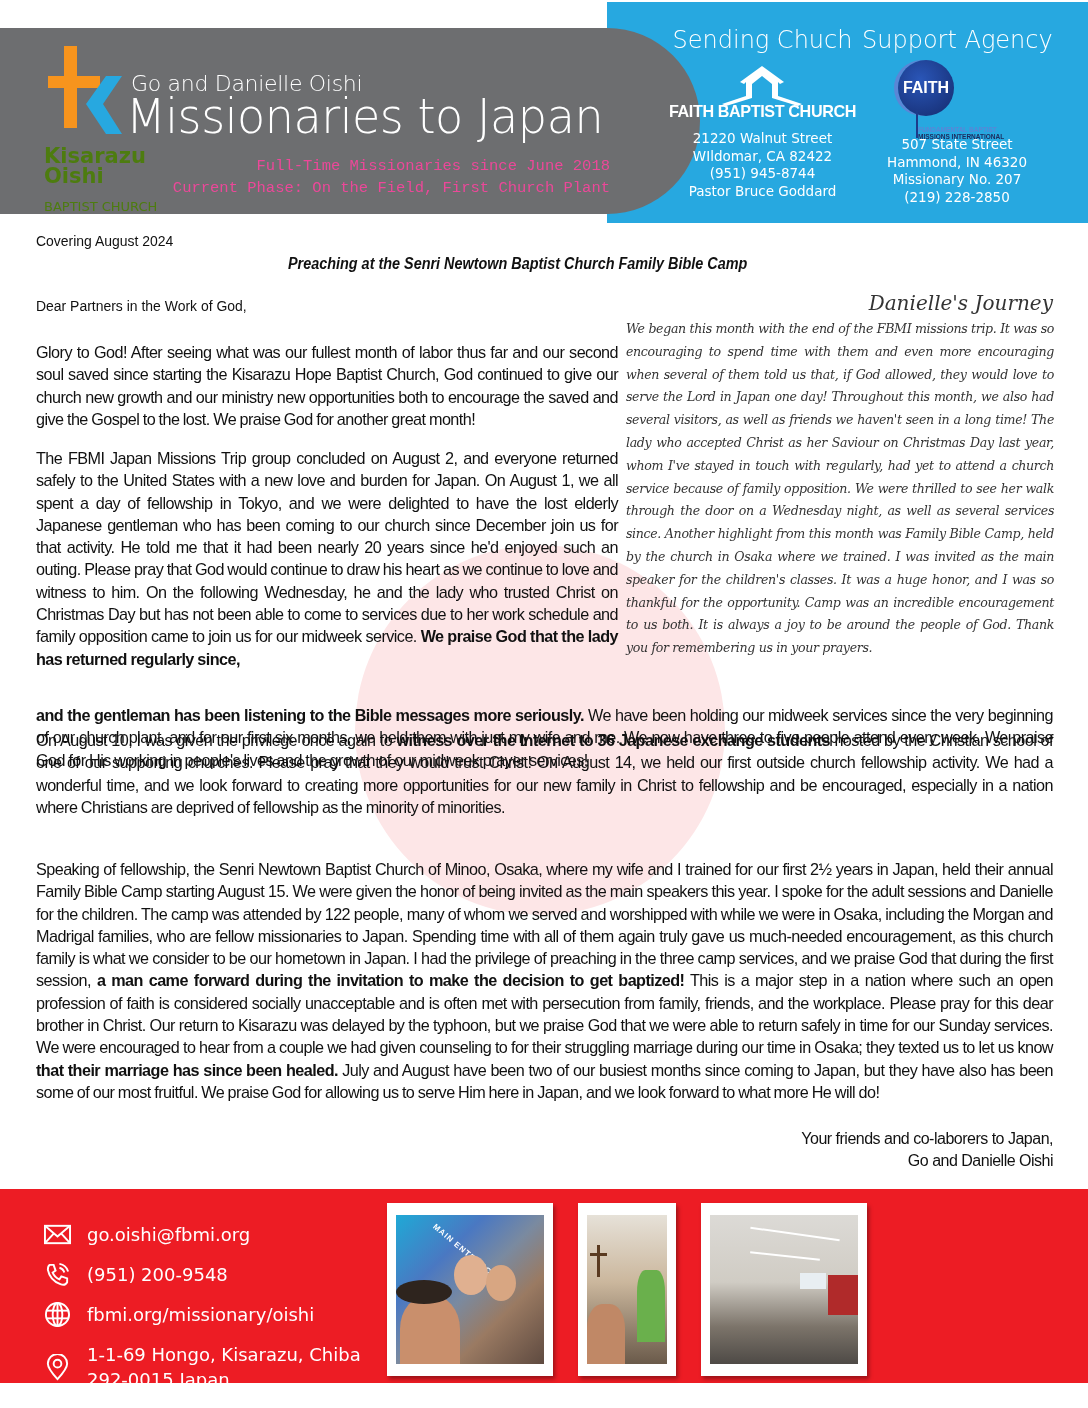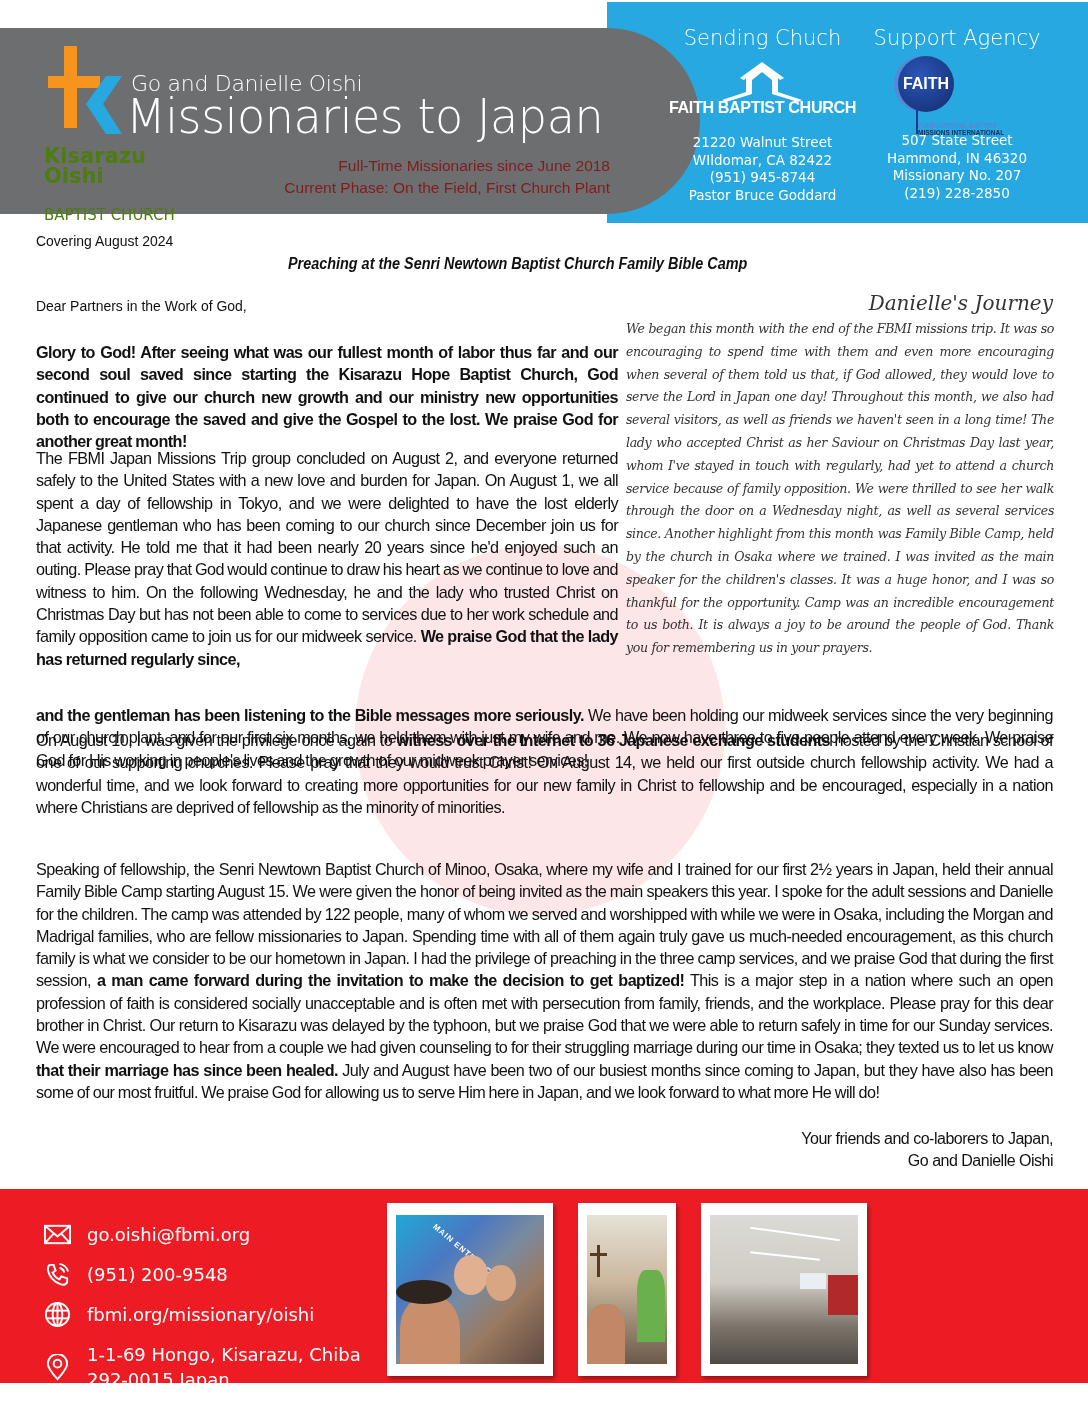--- a/index.html
+++ b/index.html
@@ -31,33 +31,33 @@
   .header-title {
     position: absolute; left: 126px; top: 88px; color: #fff; font-size: 48px; z-index: 3;
     font-family: "DejaVu Sans", sans-serif; font-weight: 200; letter-spacing: -0.5px; white-space: nowrap;
     transform: scaleX(0.96); transform-origin: left center;
   }
   .church-name {
     position: absolute; left: 44px; top: 146px; color: #4d7c0f; z-index: 3;
     font-family: "DejaVu Sans", sans-serif;
   }
   .church-name .big { font-size: 21px; font-weight: bold; line-height: 20px; display: block; }
-  .church-name .small { font-size: 15px; line-height: 18px; display: block; margin-top: 20px; }
+  .church-name .small { font-size: 13px; line-height: 18px; display: block; margin-top: 12px; }
   .tagline {
-    position: absolute; right: 478px; top: 155px; color: #7f1d1d; z-index: 3; text-align: right;
-    font-family: Liberation Sans, sans-serif; font-size: 15.5px; line-height: 22px; white-space: nowrap;
+    position: absolute; right: 478px; top: 155px; color: #ec4899; z-index: 3; text-align: right;
+    font-family: Liberation Mono, monospace; font-size: 15.5px; line-height: 22px; white-space: nowrap;
   }
 
   .blue-col { position: absolute; z-index: 3; color: #fff; text-align: center; font-family: "DejaVu Sans", sans-serif; }
   .col-send { left: 660px; top: 26px; width: 205px; }
   .col-agency { left: 862px; top: 26px; width: 190px; }
-  .col-head { font-size: 21px; font-weight: 300; margin-bottom: 10px; white-space: nowrap; }
+  .col-head { font-size: 24px; font-weight: 300; margin-bottom: 10px; white-space: nowrap; }
   .faith-logo { height: 62px; position: relative; }
   .faith-name { font-family: "Liberation Sans", sans-serif; font-weight: bold; font-size: 17px; letter-spacing: -0.4px; transform: scaleX(0.95); }
-  .addr { font-size: 13.5px; line-height: 17.5px; margin-top: 12px; }
+  .addr { font-size: 13.5px; line-height: 17.5px; margin-top: 4px; }
   .fbmi-logo { height: 86px; position: relative; }
   .fbmi-circle {
     position: absolute; left: 36px; top: 0; width: 56px; height: 56px; border-radius: 50%;
     background: radial-gradient(circle at 40% 35%, #2a56b8, #142a6c);
     color: #fff; font-weight: bold; font-size: 16px; line-height: 56px; text-align: center;
     font-family: "Liberation Sans", sans-serif; box-shadow: -4px 0 0 #5a86d6;
   }
   .fbmi-stem { position: absolute; left: 54px; top: 50px; width: 2px; height: 28px; background: #1d3b8a; }
   .fbmi-text { position: absolute; left: 56px; top: 66px; font-size: 6.5px; line-height: 7px; text-align: left; font-family: "Liberation Sans", sans-serif; font-weight: bold; }
   .fbmi-text .l1 { color: #5a86d6; display: block; }
@@ -66,21 +66,21 @@
   
   .content { position: absolute; z-index: 5; font-family: "Liberation Sans", sans-serif; }
   .covering { left: 36px; top: 232px; font-size: 15.5px; transform: scaleX(0.9); transform-origin: left; }
   .headline { left: 288px; top: 255px; font-size: 16px; font-weight: bold; font-style: italic; transform: scaleX(0.9); transform-origin: left; white-space: nowrap; }
   .greeting { left: 36px; top: 297px; font-size: 15.5px; transform: scaleX(0.9); transform-origin: left; }
 
   .para {
     position: absolute; z-index: 5; font-size: 16.2px; line-height: 22.3px; text-align: justify;
     letter-spacing: -0.55px; word-spacing: -0.5px;
   }
-  .p1 { left: 36px; top: 341px; width: 582px; font-weight: bold; }
+  .p1 { left: 36px; top: 341px; width: 582px; }
   .p2 { left: 36px; top: 447px; width: 582px; }
   .p2b { left: 36px; top: 704px; width: 1017px; }
   .p3 { left: 36px; top: 729px; width: 1017px; }
   .p4 { left: 36px; top: 858px; width: 1017px; }
   .para b { font-weight: bold; }
 
   .journey-title {
     position: absolute; right: 35px; top: 291px; z-index: 5; font-family: "DejaVu Serif", serif;
     font-style: italic; font-size: 20px; color: #333;
   }

